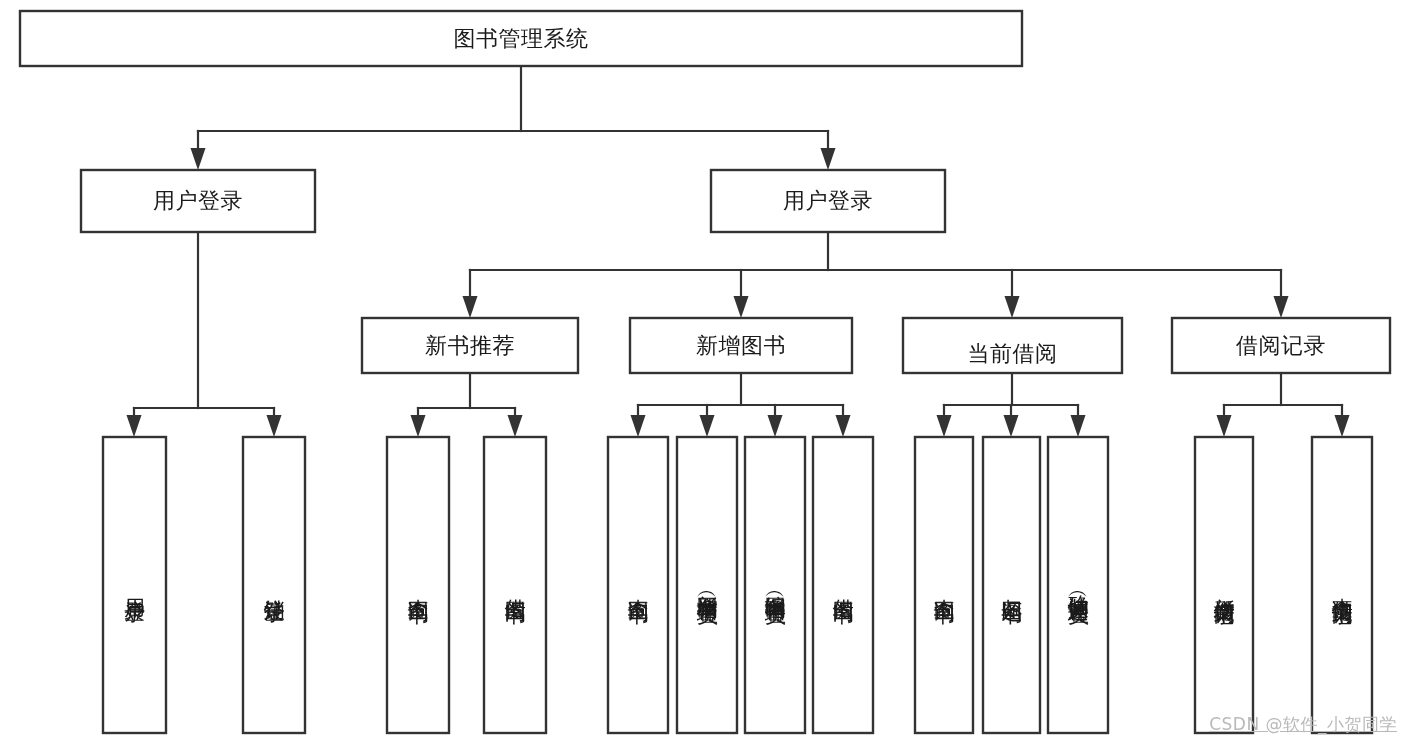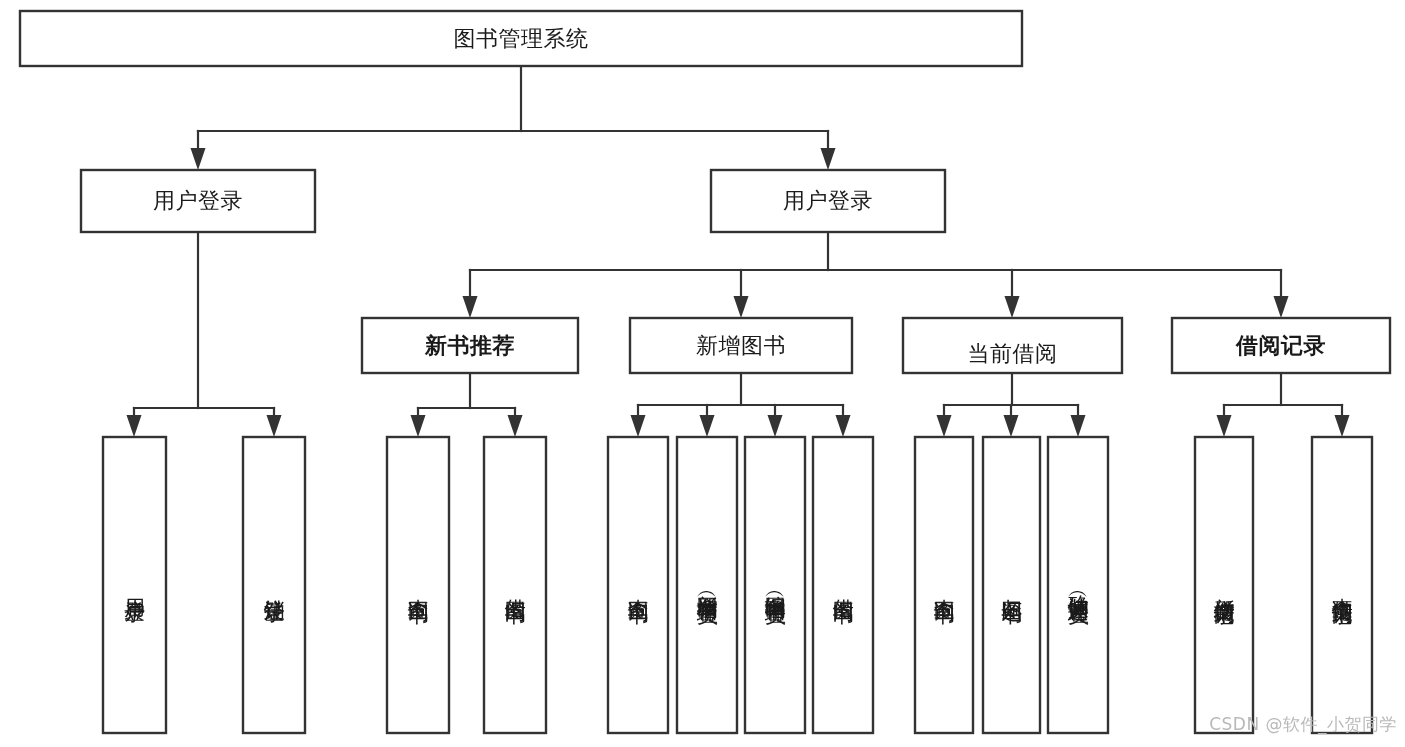--- a/index.html
+++ b/index.html
@@ -73,20 +73,21 @@
   }
   .watermark {
     position: absolute;
     right: 8px;
     bottom: 6px;
     font-family: "DejaVu Sans", "Liberation Sans", sans-serif;
     font-size: 17px;
     color: #b9b9b9;
     white-space: nowrap;
     letter-spacing: 0.5px;
+    text-decoration: underline;
   }
 </style>
 </head>
 <body>
 
 <div id="diagram-root">
 
   <svg id="tree-svg" viewBox="0 0 1405 747">
     <g id="connectors-layer">
         <line x1="521" y1="66" x2="521" y2="131" class="connector"></line>
@@ -169,30 +170,30 @@
   <div id="labels-layer">
       <div class="top-label-holder" style="left: 20px; top: 11px; width: 1002px; height: 55px;">
         <span class="top-label">图书管理系统</span>
       </div>
       <div class="top-label-holder" style="left: 81px; top: 170px; width: 234px; height: 62px;">
         <span class="top-label">用户登录</span>
       </div>
       <div class="top-label-holder" style="left: 711px; top: 170px; width: 234px; height: 62px;">
         <span class="top-label">用户登录</span>
       </div>
-      <div class="top-label-holder" style="left: 362px; top: 318px; width: 216px; height: 55px; font-weight: bold;">
+      <div class="top-label-holder" style="left: 362px; top: 318px; width: 216px; height: 55px;">
         <span class="top-label">新书推荐</span>
       </div>
       <div class="top-label-holder" style="left: 630px; top: 318px; width: 222px; height: 55px;">
         <span class="top-label">新增图书</span>
       </div>
       <div class="top-label-holder" style="left: 903px; top: 326px; width: 219px; height: 55px;">
         <span class="top-label">当前借阅</span>
       </div>
-      <div class="top-label-holder" style="left: 1172px; top: 318px; width: 218px; height: 55px; font-weight: bold;">
+      <div class="top-label-holder" style="left: 1172px; top: 318px; width: 218px; height: 55px;">
         <span class="top-label">借阅记录</span>
       </div>
       <div class="leaf-label-holder" style="left: 103px; top: 437px; width: 63px; height: 296px;">
         <span class="leaf-label">用户登录</span>
       </div>
       <div class="leaf-label-holder" style="left: 243px; top: 437px; width: 62px; height: 296px;">
         <span class="leaf-label">注销登录</span>
       </div>
       <div class="leaf-label-holder" style="left: 387px; top: 437px; width: 62px; height: 296px;">
         <span class="leaf-label">查询图书</span>

